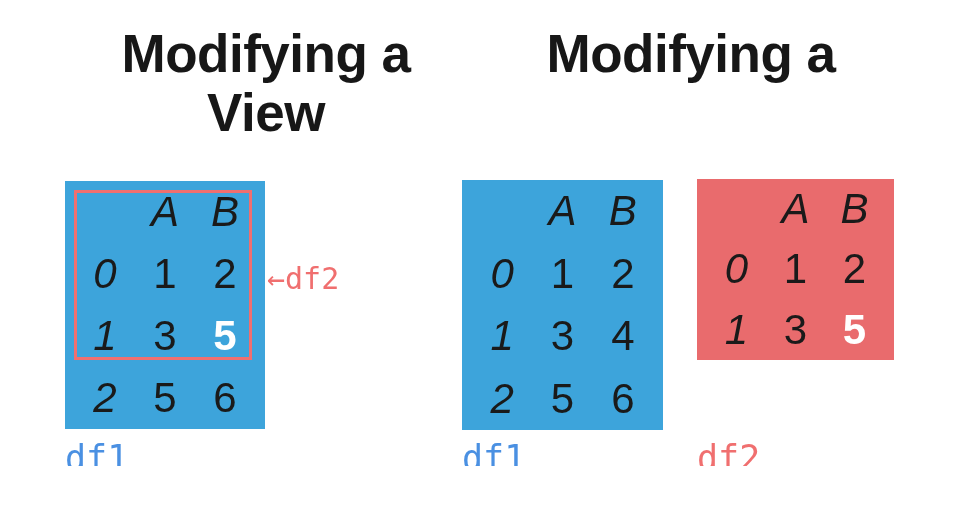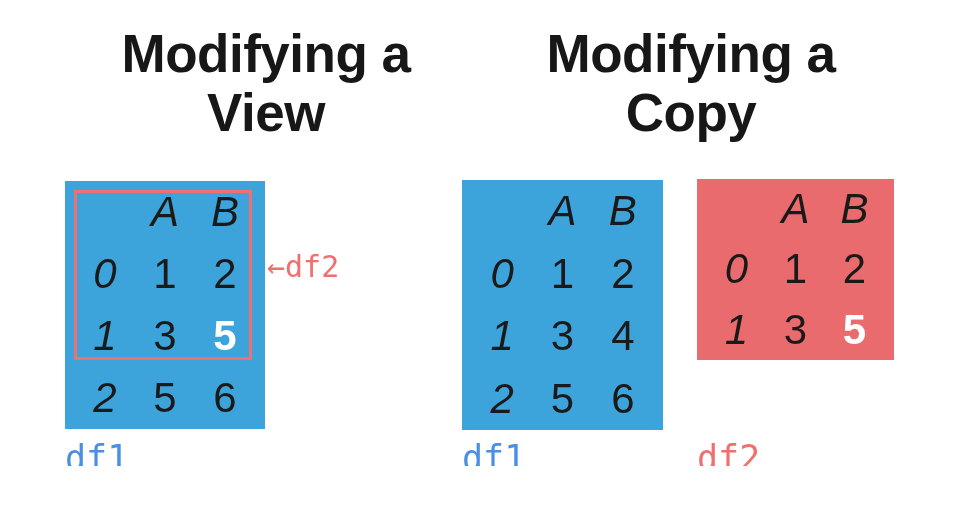--- a/index.html
+++ b/index.html
@@ -68,21 +68,21 @@
     width: 172px;
     height: 164px;
     border: 3px solid #F06F6F;
     pointer-events: none;
   }
 
   
   .view-annotation {
     position: absolute;
     left: 267px;
-    top: 248px;
+    top: 260px;
     font-family: "DejaVu Sans Mono", monospace;
     font-size: 30px;
     line-height: 38px;
     color: #F06F6F;
     white-space: nowrap;
   }
 
   
   .df-label {
     position: absolute;
@@ -127,21 +127,20 @@
 
     <div class="view-rect"></div>
   </div>
 
   <div class="view-annotation"><span>←</span><span>df2</span></div>
 
   <div class="df-label label-blue lbl-view">df1</div>
 
   <div class="panel-title title-copy">
     <span class="line">Modifying a</span>
-    <span class="line">Copy</span>
   </div>
 
   <div class="df-table df-blue tbl-copy1">
     <div class="cell idx"></div>
     <div class="cell hdr">A</div>
     <div class="cell hdr">B</div>
 
     <div class="cell idx">0</div>
     <div class="cell">1</div>
     <div class="cell">2</div>

